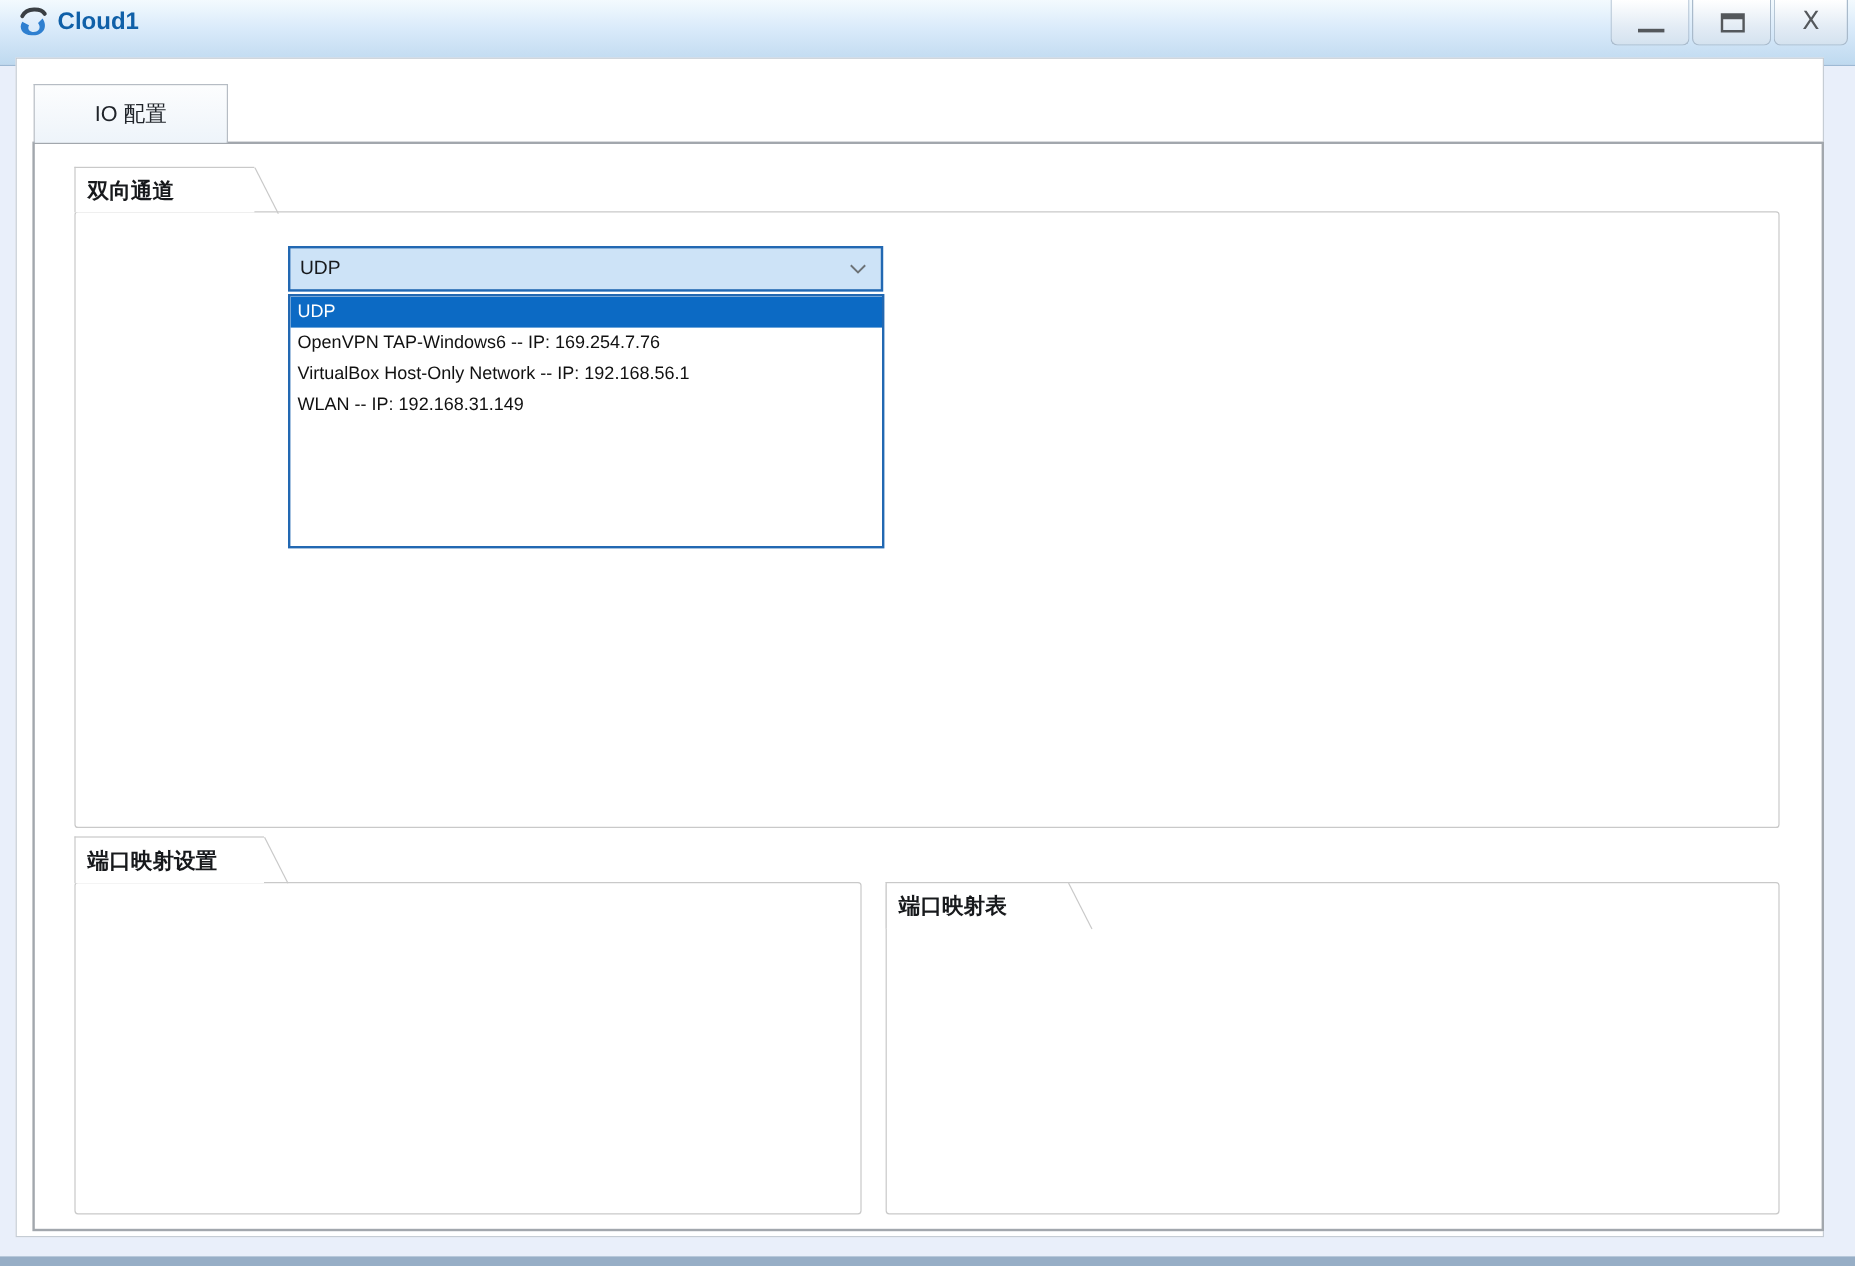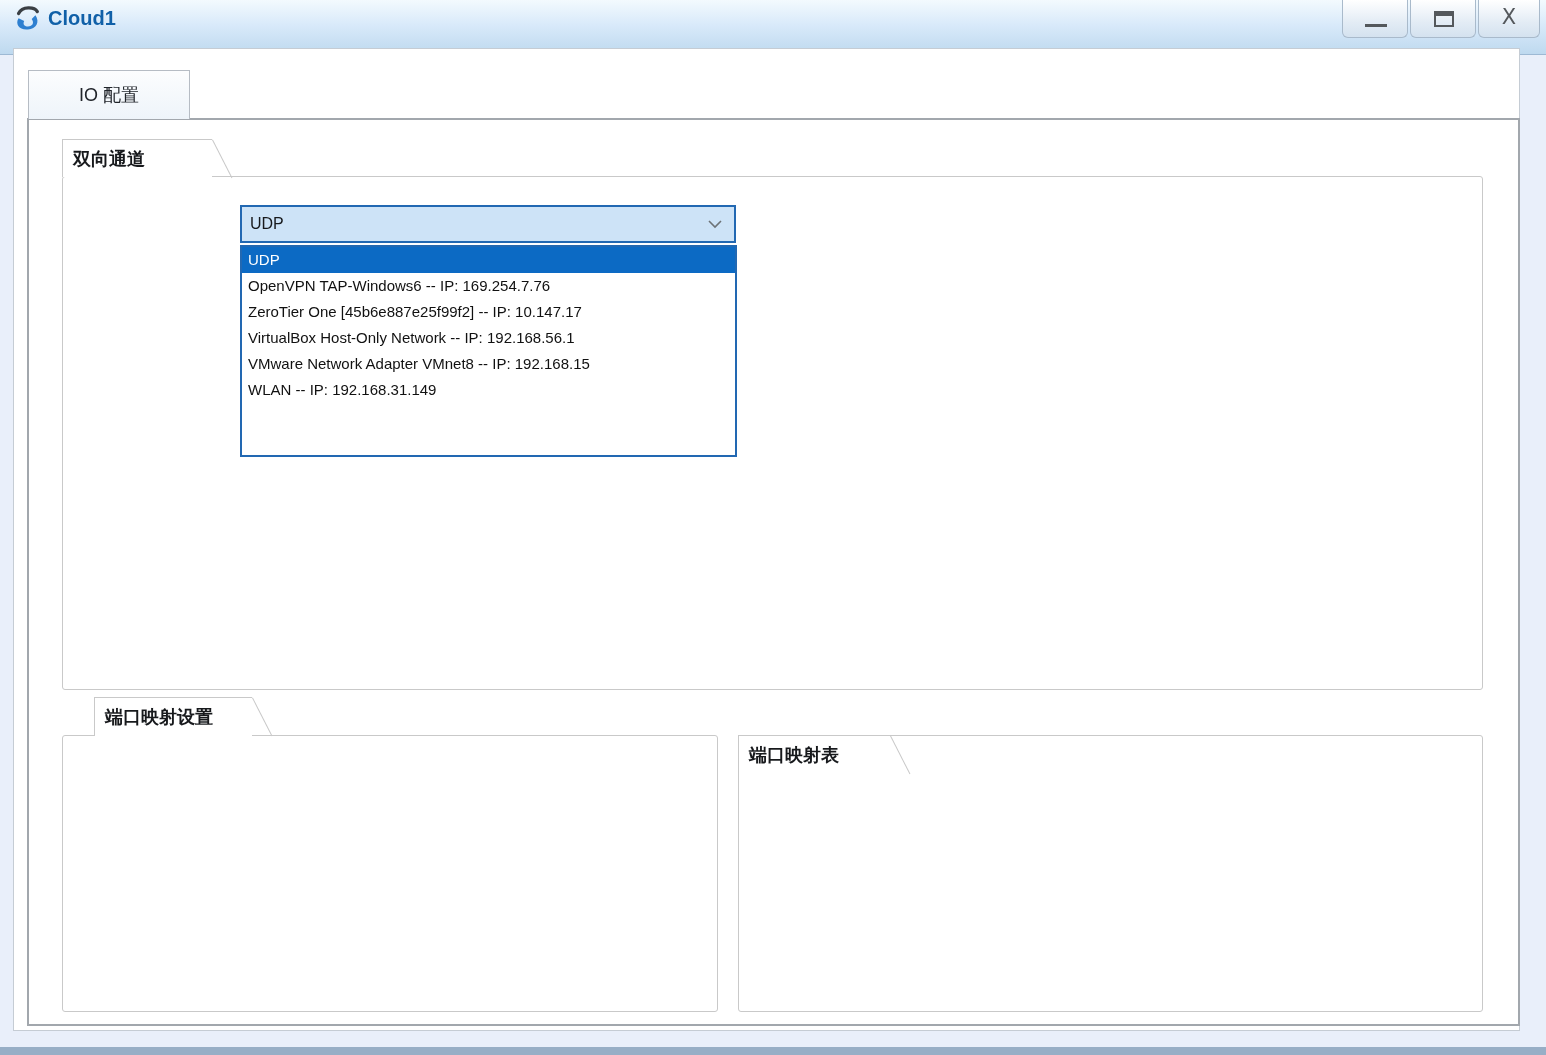--- a/index.html
+++ b/index.html
@@ -116,23 +116,21 @@
 <div class="abs combo-f" style="left:240px;top:205px;width:496px;height:38px;">
   <span>UDP</span>
   <svg class="chev" width="14" height="9" viewBox="0 0 14 9">
       <path d="M1 1 L7 7 L13 1" stroke="#6d7377" stroke-width="1.6" fill="none"></path>
     </svg>
 </div>
 
 <div class="abs ddlist" style="left:240px;top:245px;width:497px;height:212px;">
   <div class="dditem sel">UDP</div>
   <div class="dditem">OpenVPN TAP-Windows6 -- IP: 169.254.7.76</div>
-  <div class="dditem">ZeroTier One [45b6e887e25f99f2] -- IP: 10.147.17</div>
   <div class="dditem">VirtualBox Host-Only Network -- IP: 192.168.56.1</div>
-  <div class="dditem">VMware Network Adapter VMnet8 -- IP: 192.168.15</div>
   <div class="dditem">WLAN -- IP: 192.168.31.149</div>
 </div>
 
 <div class="abs lbl-gray" style="left:787px;top:202px;">监听端口:</div>
 <div class="abs input" style="left:790px;top:239px;width:148px;height:44px;">30000</div>
 <div class="abs lbl-gray" style="left:785px;top:296px;">建议:</div>
 <div class="abs lbl-gray" style="left:785px;top:318px;">(30000-35000)</div>
 
 <div class="abs" style="left:985px;top:185px;width:472px;height:146px;border:1px solid #c9c9c9;"></div>
 <div class="abs lbl-gray" style="left:1000px;top:215px;">对端IP:</div>
@@ -177,21 +175,21 @@
 
   <div class="hline" style="top:80px;"></div>
   <div class="hline" style="top:113px;"></div>
   <div class="hline" style="top:146px;"></div>
   <div class="hline" style="top:179px;"></div>
   <div class="hline" style="top:212px;"></div>
   <div class="hline" style="top:245px;"></div>
 </div>
 
 <div class="abs grp" style="left:62px;top:735px;width:656px;height:277px;"></div>
-<div class="abs gtab" style="left:62px;top:697px;width:158px;height:39px;margin-left:32px;">端口映射设置</div>
+<div class="abs gtab" style="left:62px;top:697px;width:158px;height:39px;">端口映射设置</div>
 
 <div class="abs lbl" style="left:105px;top:757px;">端口类型:</div>
 <div class="abs combo" style="left:458px;top:750px;width:210px;height:38px;">
   <span>Ethernet</span>
   <svg class="chev" width="14" height="9" viewBox="0 0 14 9">
       <path d="M1 1 L7 7 L13 1" stroke="#6d7377" stroke-width="1.6" fill="none"></path>
     </svg>
 </div>
 
 <div class="abs lbl" style="left:105px;top:810px;">入端口编号:</div>

